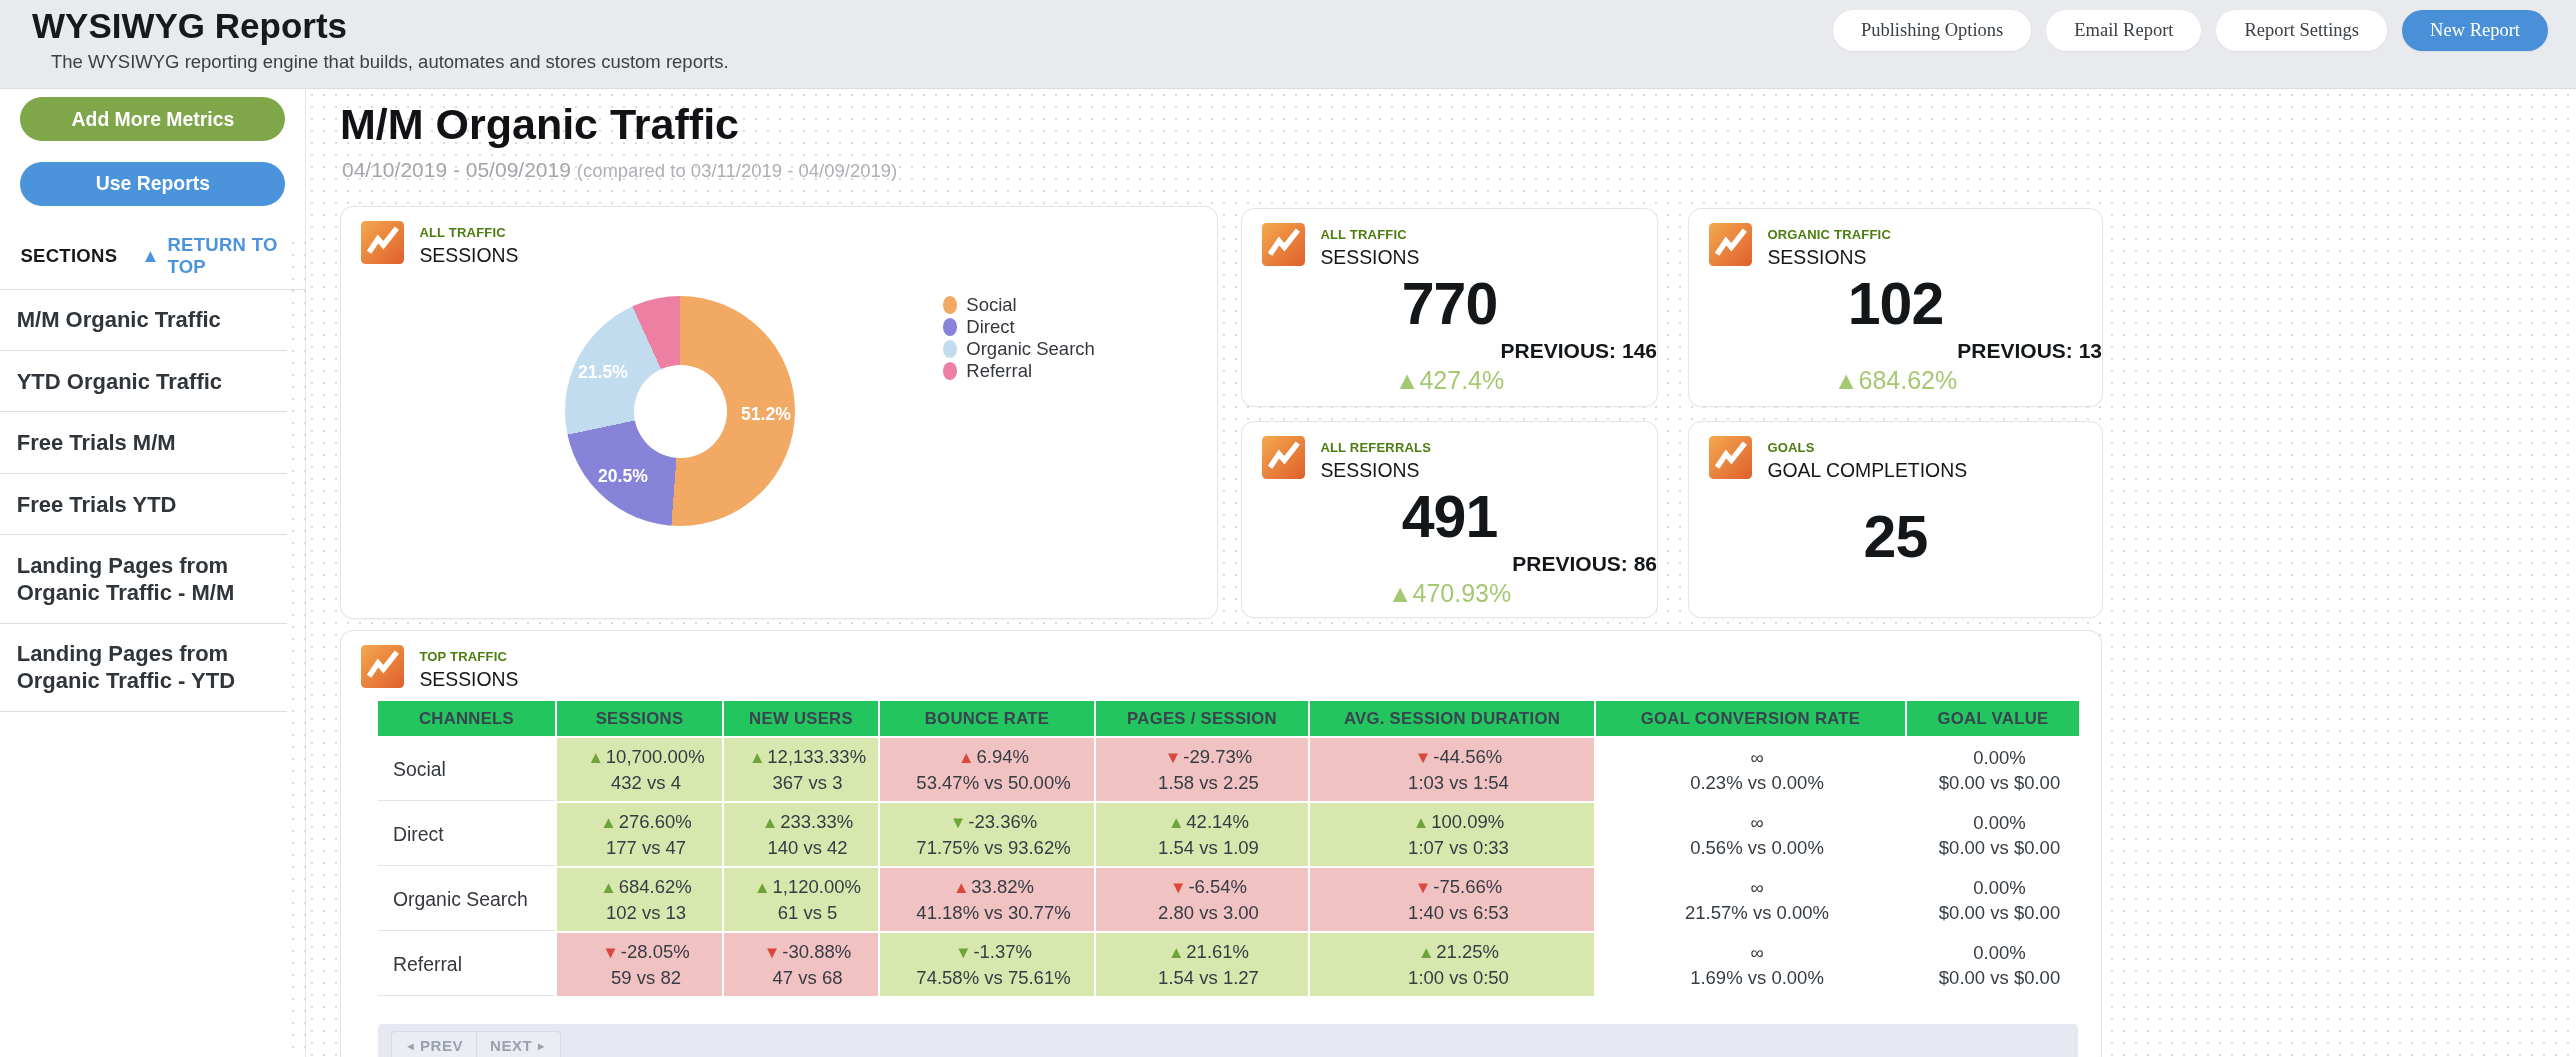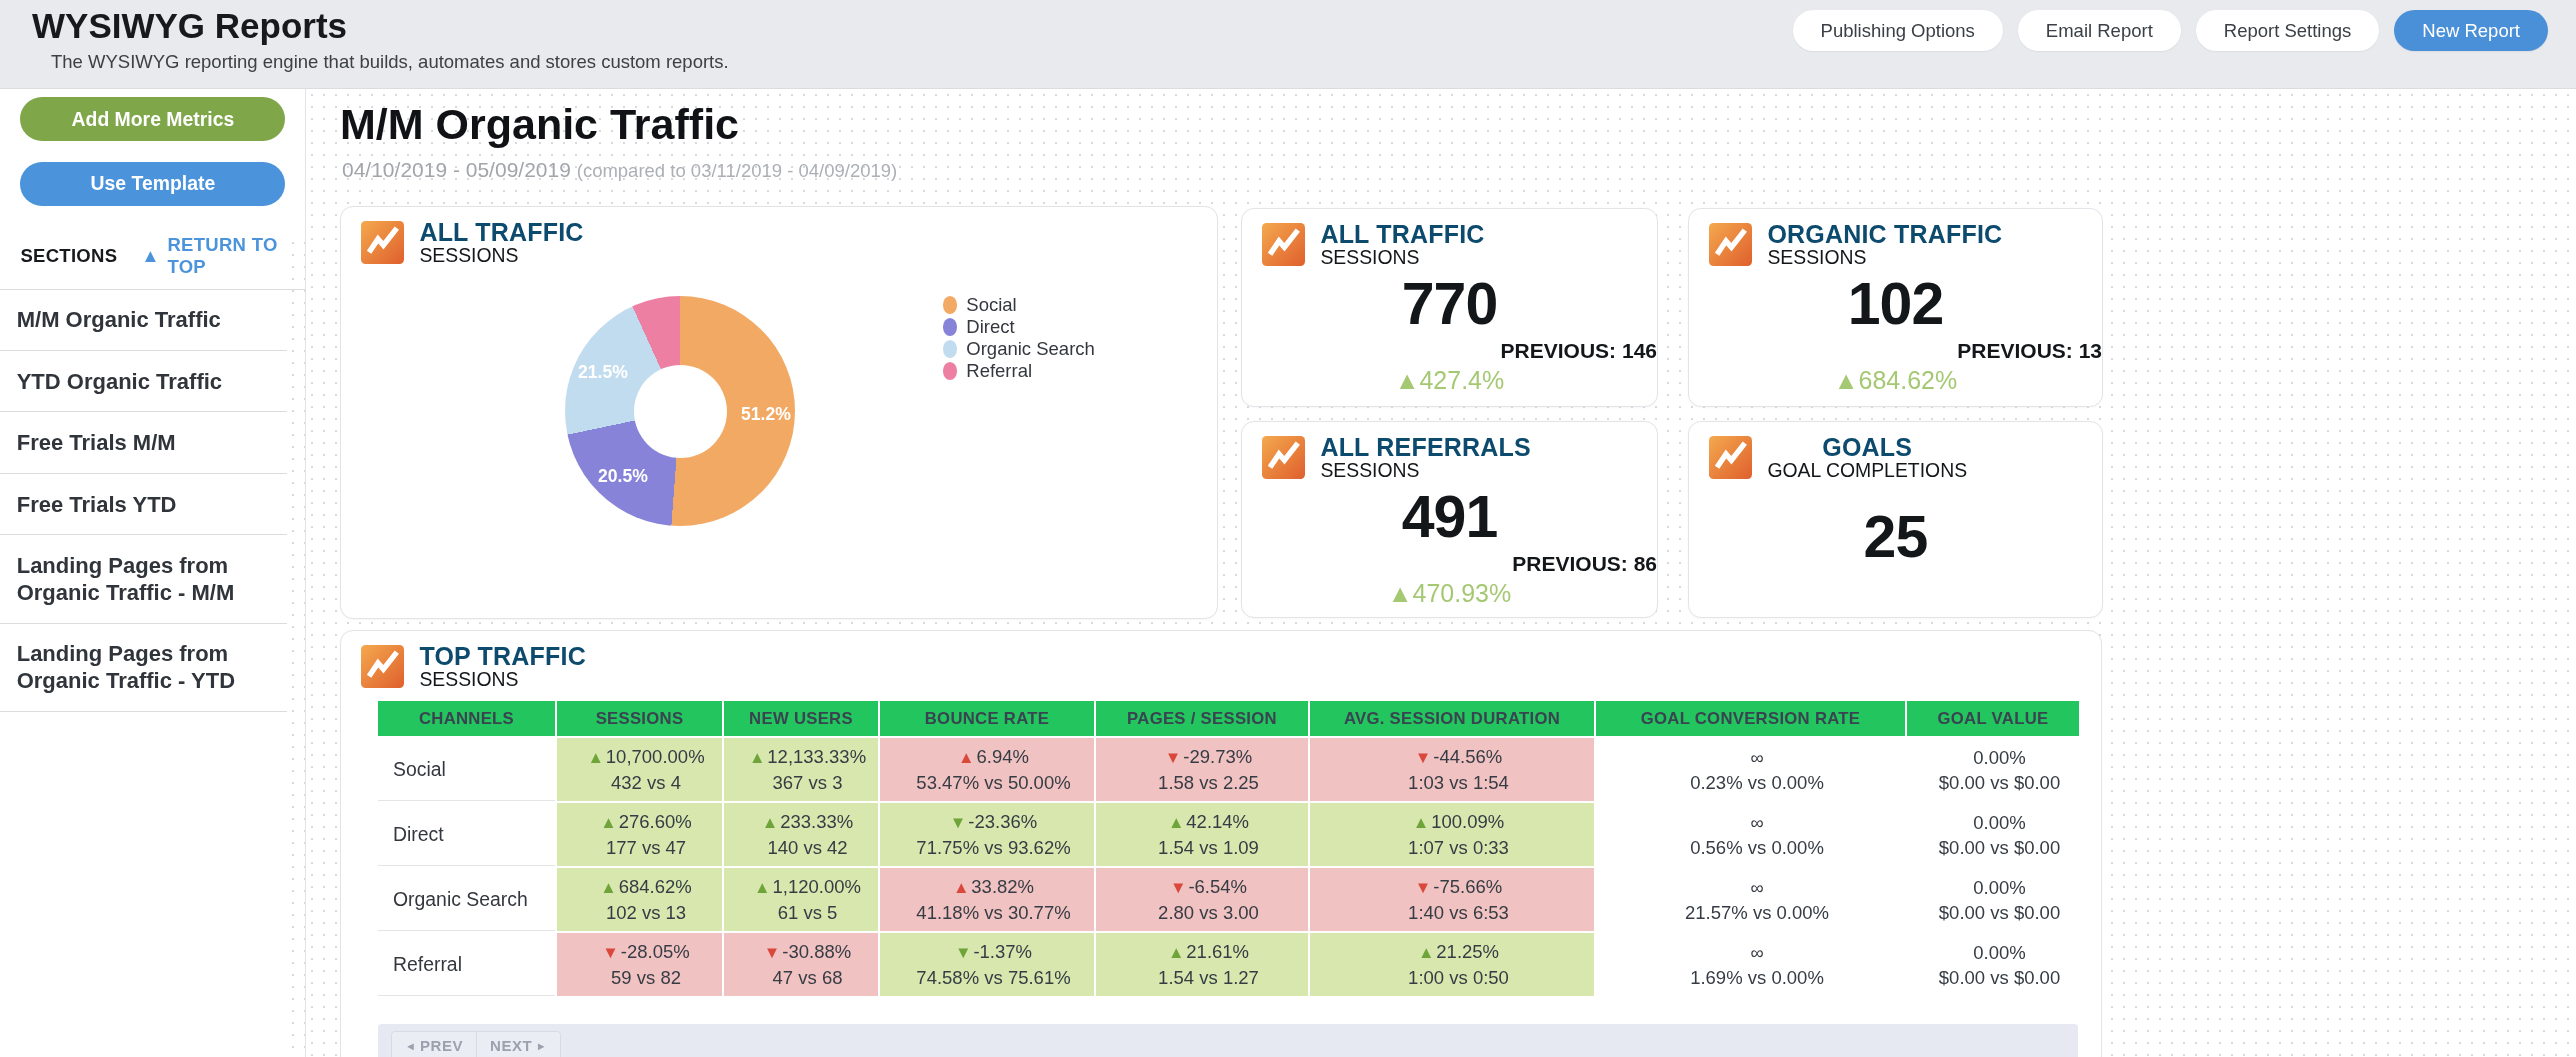--- a/index.html
+++ b/index.html
@@ -6,21 +6,21 @@
   html,body { width:2576px; height:1057px; overflow:hidden; background:#fff;
               font-family:"Liberation Sans", sans-serif; }
 
   
   .topbar { position:absolute; left:0; top:0; width:2576px; height:89px;
             background:#E8EAED; border-bottom:0.9px solid #DADCE0; }
   .topbar-title { position:absolute; left:32px; top:5.6px; font-size:35px; font-weight:600; color:#17191C; }
   .topbar-sub   { position:absolute; left:51px; top:51px; font-size:18.5px; color:#3C4146; }
   .topbar-actions { position:absolute; right:28px; top:10.2px; display:flex; gap:15px; }
   .pill { height:41px; padding:0 28px; border-radius:20.4px; border:none; background:#FFFFFF;
-          font-family:Liberation Sans, sans-serif; font-size:18.5px; font-weight:500; color:#3A4046;
+          font-family:Liberation Serif, serif; font-size:18.5px; font-weight:500; color:#3A4046;
           display:flex; align-items:center; box-shadow:0 0.9px 1.9px rgba(0,0,0,.06); cursor:pointer; }
   .pill.primary { background:#4A90D8; color:#fff; }
 
   
   .sidebar { position:absolute; left:0; top:89px; width:306px; height:969px; background:#fff;
              border-right:0.9px solid #E2E3E6; }
   .side-btn { display:block; width:265px; height:44px; margin:0 0 0 20.4px; border:none; border-radius:22px;
               color:#fff; font-family:inherit; font-size:19.4px; font-weight:600; cursor:pointer; }
   .side-btn.green { margin-top:8.3px;  background:#7FA74A; }
   .side-btn.blue  { margin-top:20.4px; background:#4B94DB; }
@@ -40,21 +40,21 @@
             background-image:radial-gradient(circle,#D7D9DC 1.4px,transparent 1.5px);
             background-size:12px 12px; }
   .report-title { position:absolute; left:34px; top:11px; font-size:43px; font-weight:600; color:#101215; }
   .report-date  { position:absolute; left:36px; top:69px; font-size:21px; color:#A2A5AA; }
   .report-date .cmp { font-size:18.5px; color:#ACAFB4; }
 
   .card { position:absolute; background:#fff; border:0.9px solid #E2E4E8; border-radius:13px;
           box-shadow:0 0.9px 1.9px rgba(0,0,0,.03); }
   .card-head { position:absolute; left:20.4px; top:14px; display:flex; gap:15px; }
   .icon-sq { width:43px; height:43px; flex:0 0 43px; }
-  .card-head .t1 { font-size:25px; font-weight:800; color:#0c4a6e; line-height:23px; letter-spacing:0.2px;text-align:center; }
+  .card-head .t1 { font-size:13px; font-weight:800; color:#4d7c0f; line-height:23px; letter-spacing:0.2px; }
   .card-head .t2 { font-size:19.4px; font-weight:400; color:#14171A; line-height:23px; }
 
   
   .card.donut-card { left:34px; top:117px; width:878px; height:413px; }
   .donut-wrap { position:absolute; left:224px; top:89px; width:230px; height:230px; }
   .donut { width:230px; height:230px; border-radius:50%; }
   .donut-hole { position:absolute; left:69px; top:69px; width:93px; height:93px; border-radius:50%; background:#fff; }
   .donut-label { position:absolute; transform:translate(-50%,-50%); font-size:17.6px; font-weight:700; color:#fff; }
   .legend { position:absolute; left:602px; top:87px; }
   .legend-item { display:flex; align-items:center; gap:9.3px; height:22px; margin-bottom:0; }
@@ -118,21 +118,21 @@
   <div class="topbar-actions">
     <button class="pill">Publishing Options</button>
     <button class="pill">Email Report</button>
     <button class="pill">Report Settings</button>
     <button class="pill primary">New Report</button>
   </div>
 </div>
 
 <div class="sidebar">
   <button class="side-btn green">Add More Metrics</button>
-  <button class="side-btn blue">Use Template</button>
+  <button class="side-btn blue">Use Reports</button>
   <div class="sections-row">
     <span class="sections-label">SECTIONS</span>
     <span class="return-top">
         <span>▲</span>
         <span>RETURN TO TOP</span>
       </span>
   </div>
   <div class="side-list">
       <div class="side-item">M/M Organic Traffic</div>
       <div class="side-item">YTD Organic Traffic</div>

